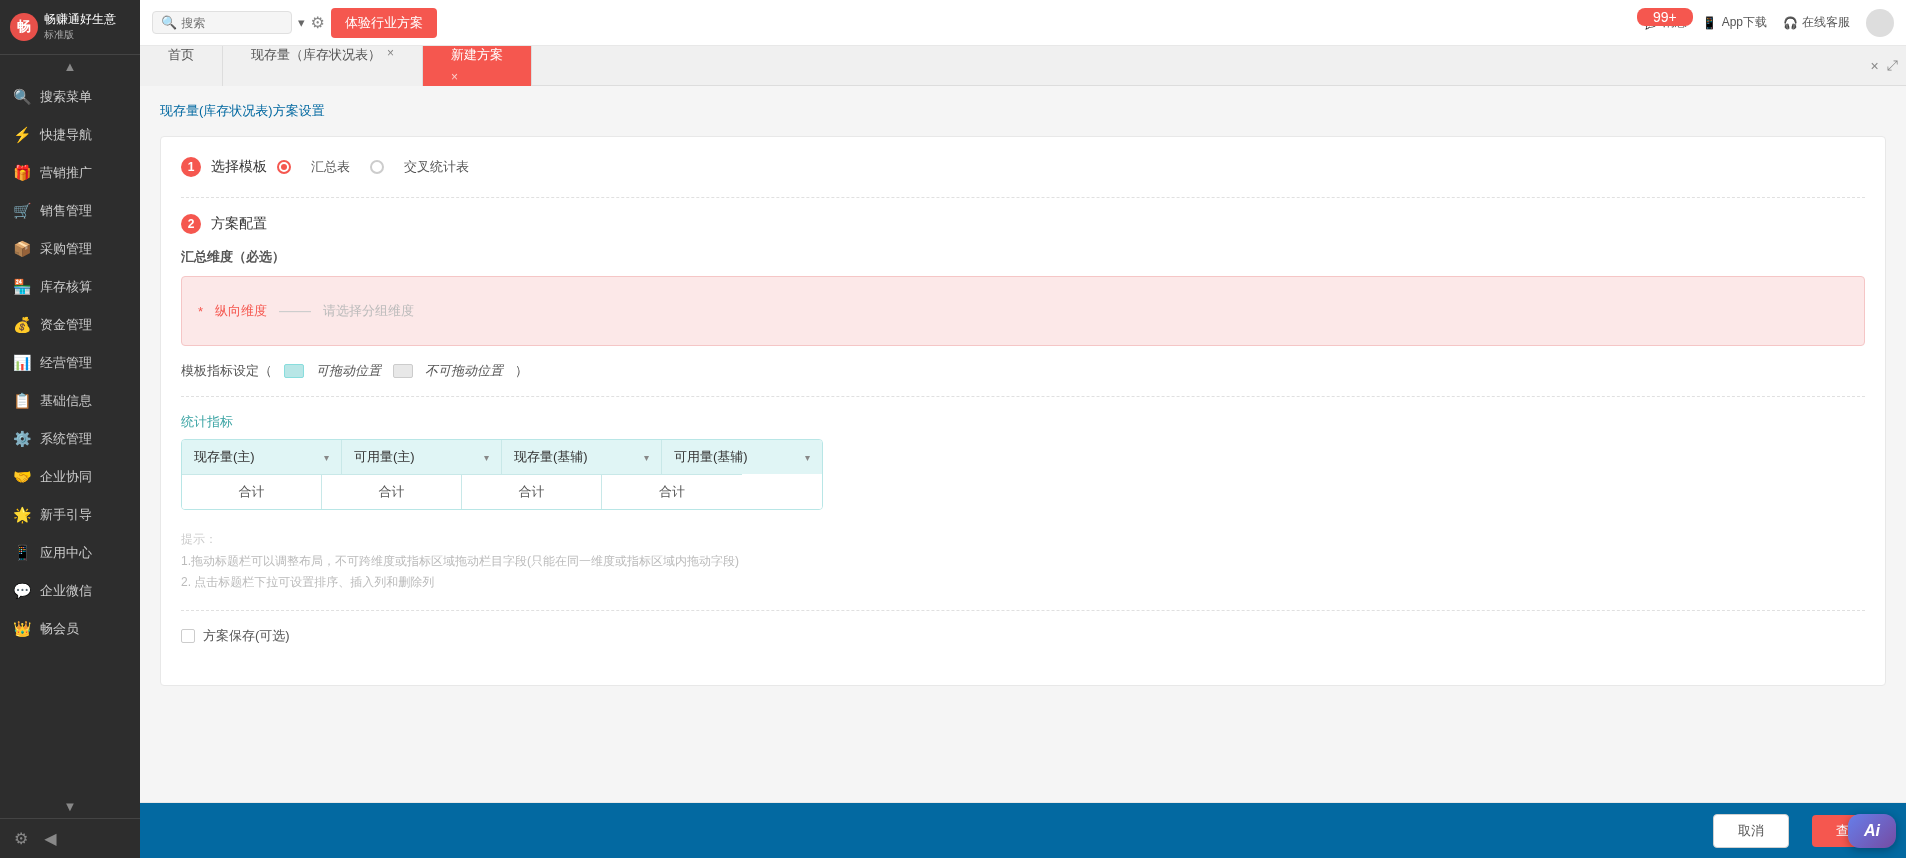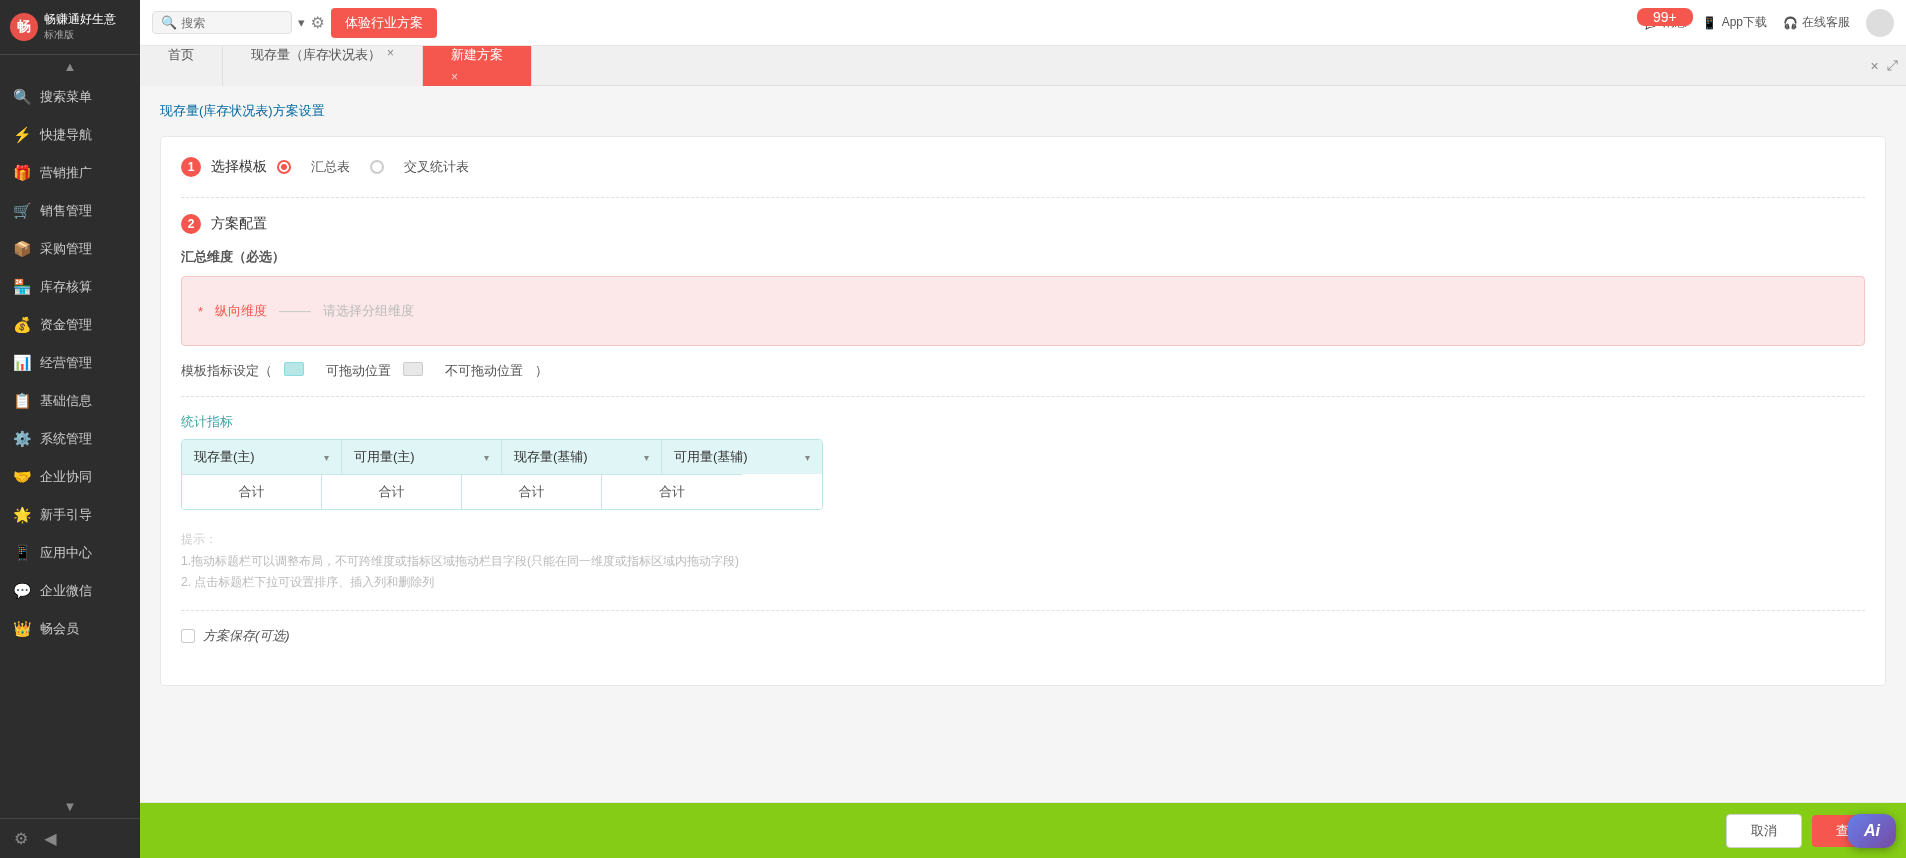--- a/index.html
+++ b/index.html
@@ -335,21 +335,23 @@
     .template-indicator {
       display: flex;
       align-items: center;
       gap: 12px;
       margin-bottom: 14px;
       font-size: 13px;
       color: #555;
     }
     .indicator-item {
       display: flex;
-      gap: 22px;
+      align-items: center;
+      gap: 12px;
+      font-style: italic;
     }
     .indicator-box {
       width: 20px;
       height: 14px;
       border-radius: 2px;
     }
     .indicator-box.draggable { background: #b8e6e6; border: 1px solid #8dd; }
     .indicator-box.non-draggable { background: #e8e8e8; border: 1px solid #ccc; }
 
     
@@ -414,32 +416,32 @@
       margin-bottom: 16px;
     }
     .checkbox-box {
       width: 14px;
       height: 14px;
       border: 1px solid #ccc;
       border-radius: 2px;
       background: #fff;
       cursor: pointer;
     }
-    .save-label { font-size: 13px; color: #555; font-style: italic; }
+    .save-label { font-size: 13px; color: #555; }
 
     
     .footer-bar {
       height: 56px;
-      background: #84cc16;
+      background: #0369a1;
       border-top: 1px solid #e8e8e8;
       display: flex;
       align-items: center;
       justify-content: flex-end;
       padding: 0 20px;
-      gap: 10px;
+      gap: 23px;
       flex-shrink: 0;
     }
     .btn-cancel {
       background: #fff;
       border: 1px solid #d0d0d0;
       border-radius: 4px;
       padding: 7px 24px;
       font-size: 13px;
       color: #555;
       cursor: pointer;

